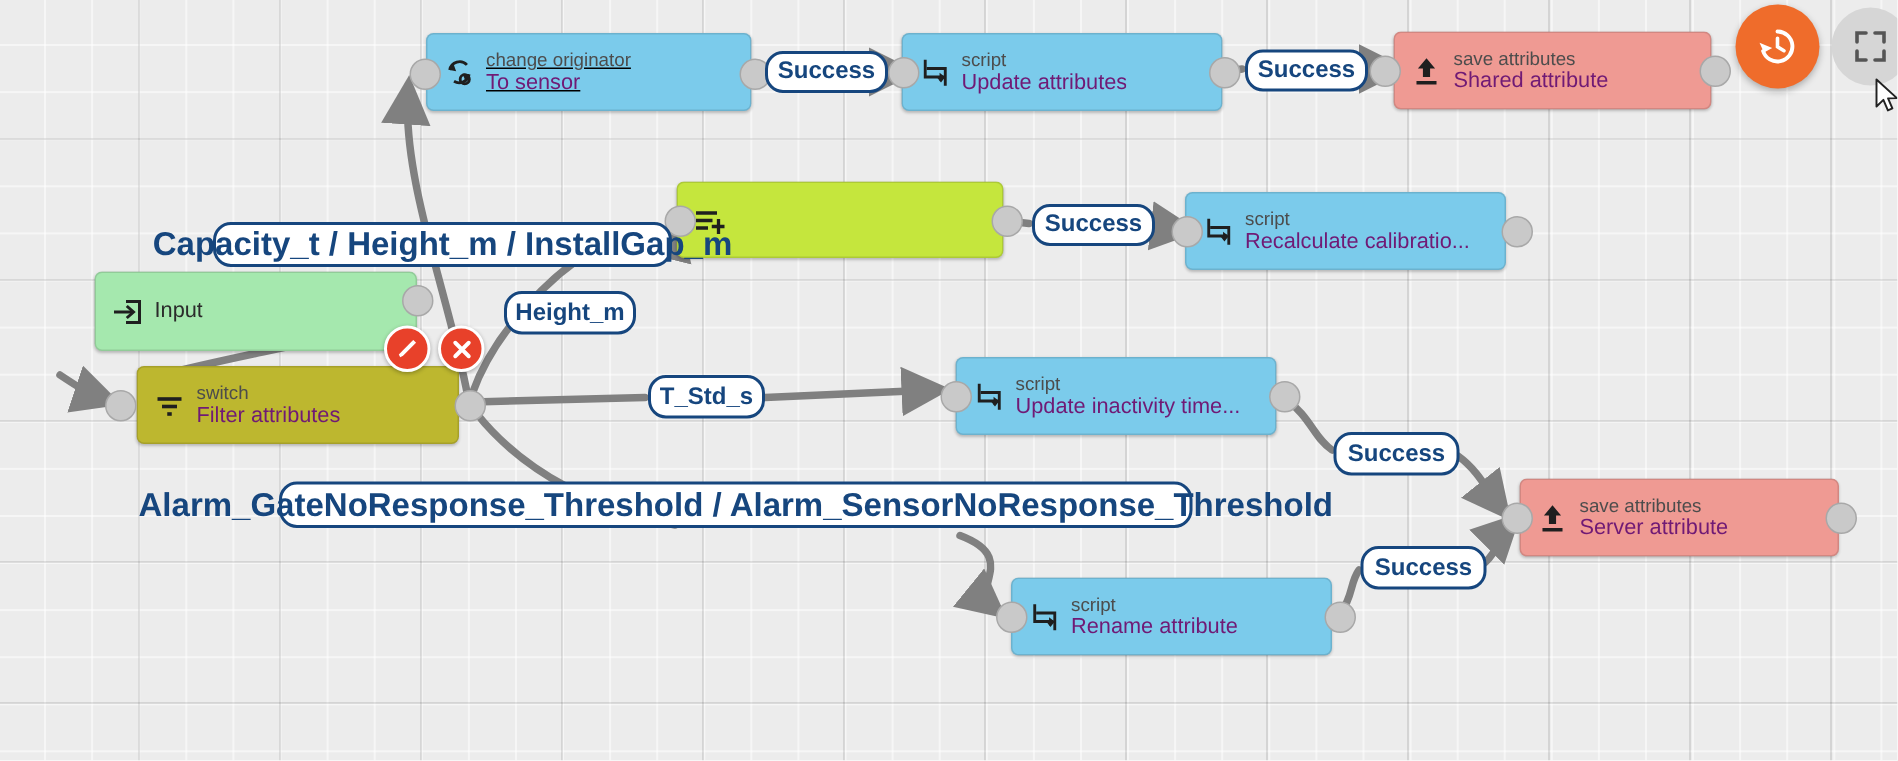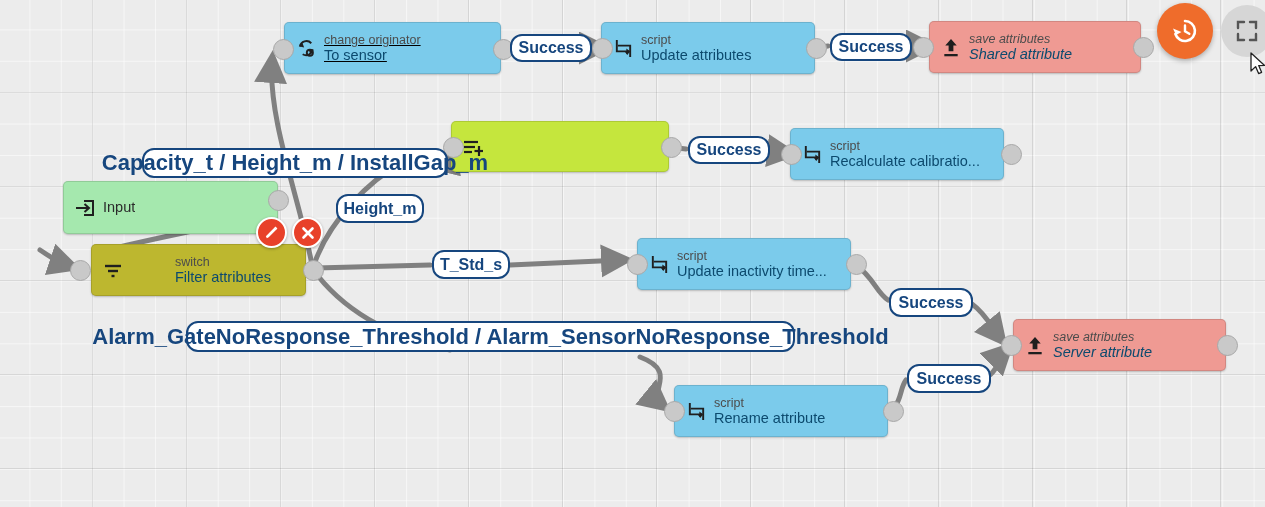--- a/index.html
+++ b/index.html
@@ -58,31 +58,31 @@
     line-height: 1.12;
     overflow: hidden;
   }
   .node .ntype {
     font-size: 12.5px;
     color: #4c4c4c;
     white-space: nowrap;
   }
   .node .nname {
     font-size: 14.5px;
-    color: #0c4a6e;
+    color: #701a75;
     white-space: nowrap;
     overflow: hidden;
     text-overflow: ellipsis;
   }
   .node.single .nname { font-size: 14.5px; color: #2b2b2b; }
 
   .n-blue   { background: #7bcbeb; }
   .n-green  { background: #a5e8ae; }
-  .n-olive  { background: #bdb72f; gap: 44px; }
-  .n-red    { background: #ef9a93; font-style: italic; }
+  .n-olive  { background: #bdb72f; }
+  .n-red    { background: #ef9a93; }
   .n-lime   { background: #c5e63d; }
 
   
   .port {
     position: absolute;
     width: 19px;
     height: 19px;
     border-radius: 50%;
     background: #c9c9c9;
     border: 1px solid #a8a8a8;

